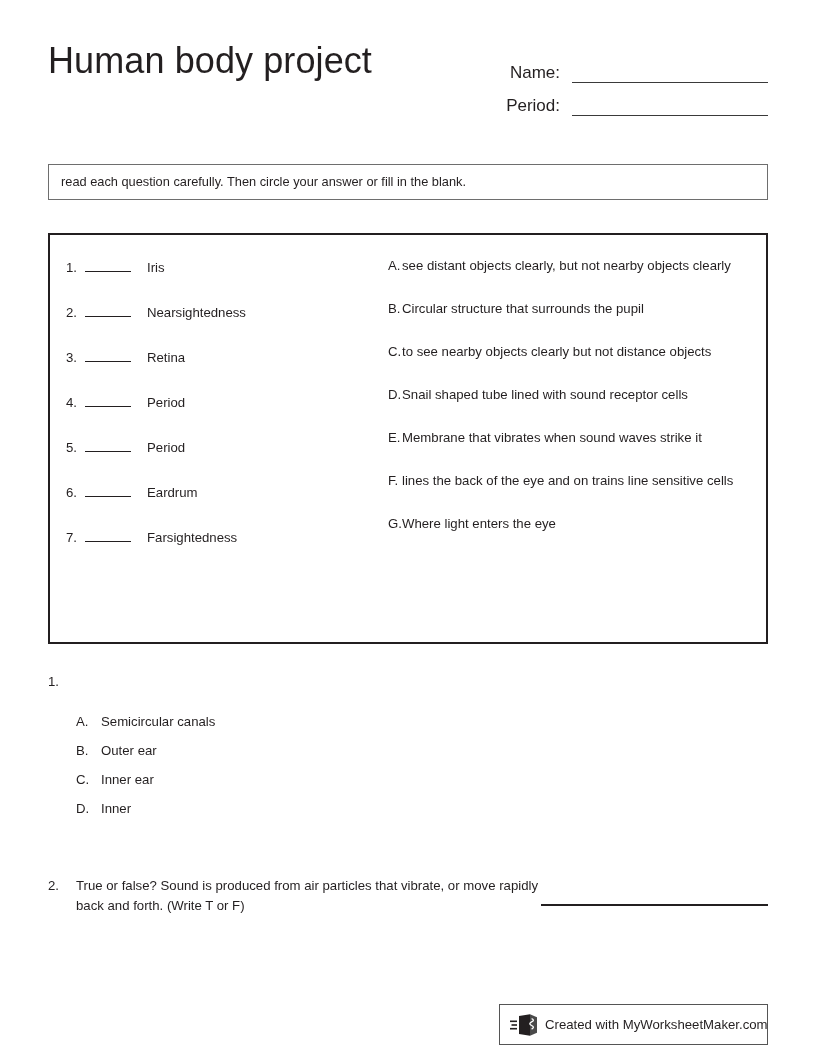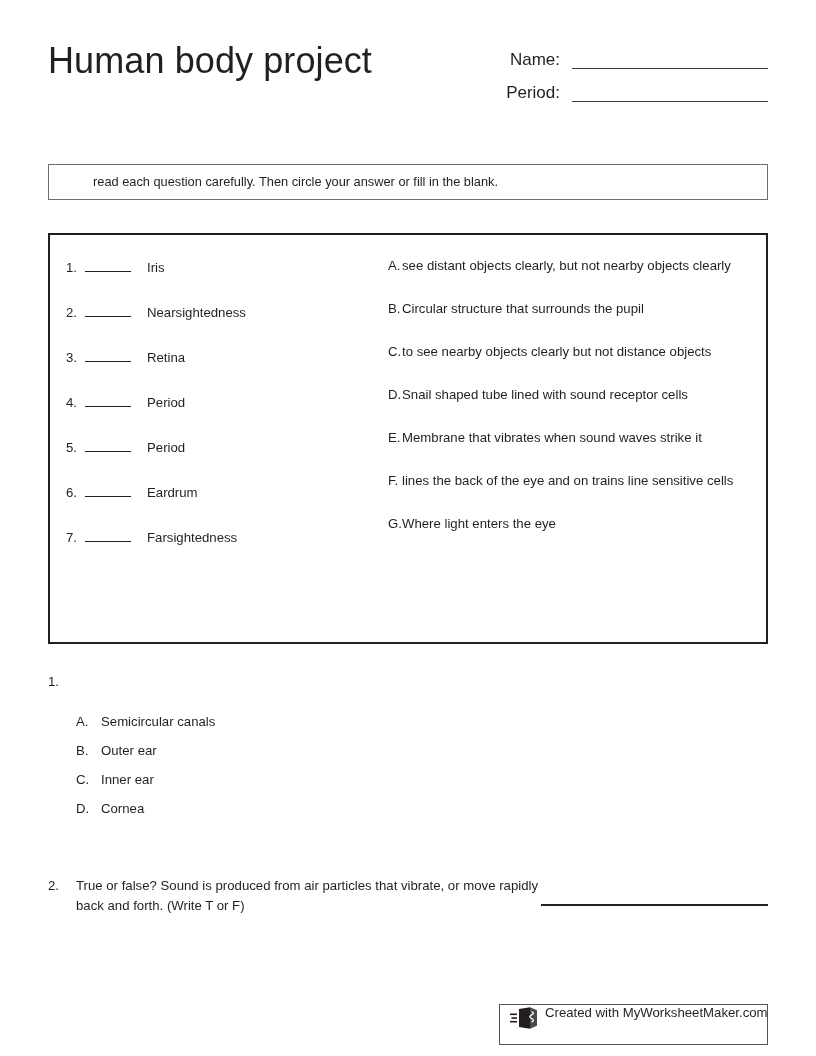--- a/index.html
+++ b/index.html
@@ -42,21 +42,21 @@
     white-space: nowrap;
   }
   .namefields {
     position: absolute;
     right: 0;
     top: 6px;
     width: 290px;
   }
   .field-row {
     display: flex;
-    align-items: flex-start;
+    align-items: flex-end;
     height: 33px;
   }
   .field-label {
     font-size: 17px;
     color: #231f20;
     white-space: nowrap;
     text-align: right;
     width: 82px;
     flex: 0 0 82px;
   }
@@ -71,21 +71,20 @@
   .instruction-box {
     position: absolute;
     left: 48px;
     top: 164px;
     width: 720px;
     height: 36px;
     border: 1px solid #6e6e6e;
     box-sizing: border-box;
     display: flex;
     align-items: center;
-    padding-left: 32px;
   }
   .instruction-text {
     font-size: 12.8px;
     color: #231f20;
     padding-left: 12px;
     line-height: 16px;
   }
 
   
   .matching-box {
@@ -210,20 +209,21 @@
   
   .footer-badge {
     position: absolute;
     left: 499px;
     top: 1004px;
     width: 269px;
     height: 41px;
     border: 1px solid #555555;
     box-sizing: border-box;
     display: flex;
+    align-items: center;
     background: #ffffff;
   }
   .badge-logo {
     flex: 0 0 34px;
     width: 34px;
     height: 26px;
     margin-left: 9px;
     display: flex;
     align-items: center;
     justify-content: center;
@@ -348,21 +348,21 @@
         <div class="q-option">
           <span class="opt-letter">B.</span>
           <span class="opt-text">Outer ear</span>
         </div>
         <div class="q-option">
           <span class="opt-letter">C.</span>
           <span class="opt-text">Inner ear</span>
         </div>
         <div class="q-option">
           <span class="opt-letter">D.</span>
-          <span class="opt-text">Cornea</span>
+          <span class="opt-text">Inner</span>
         </div>
       </div>
     </div>
 
     <div class="question q2">
       <div class="q-head">
         <span class="q-num">2.</span>
         <span class="q-text">True or false? Sound is produced from air particles that vibrate, or move rapidly back and forth. (Write T or F)</span>
       </div>
       <div class="answer-line"></div>

